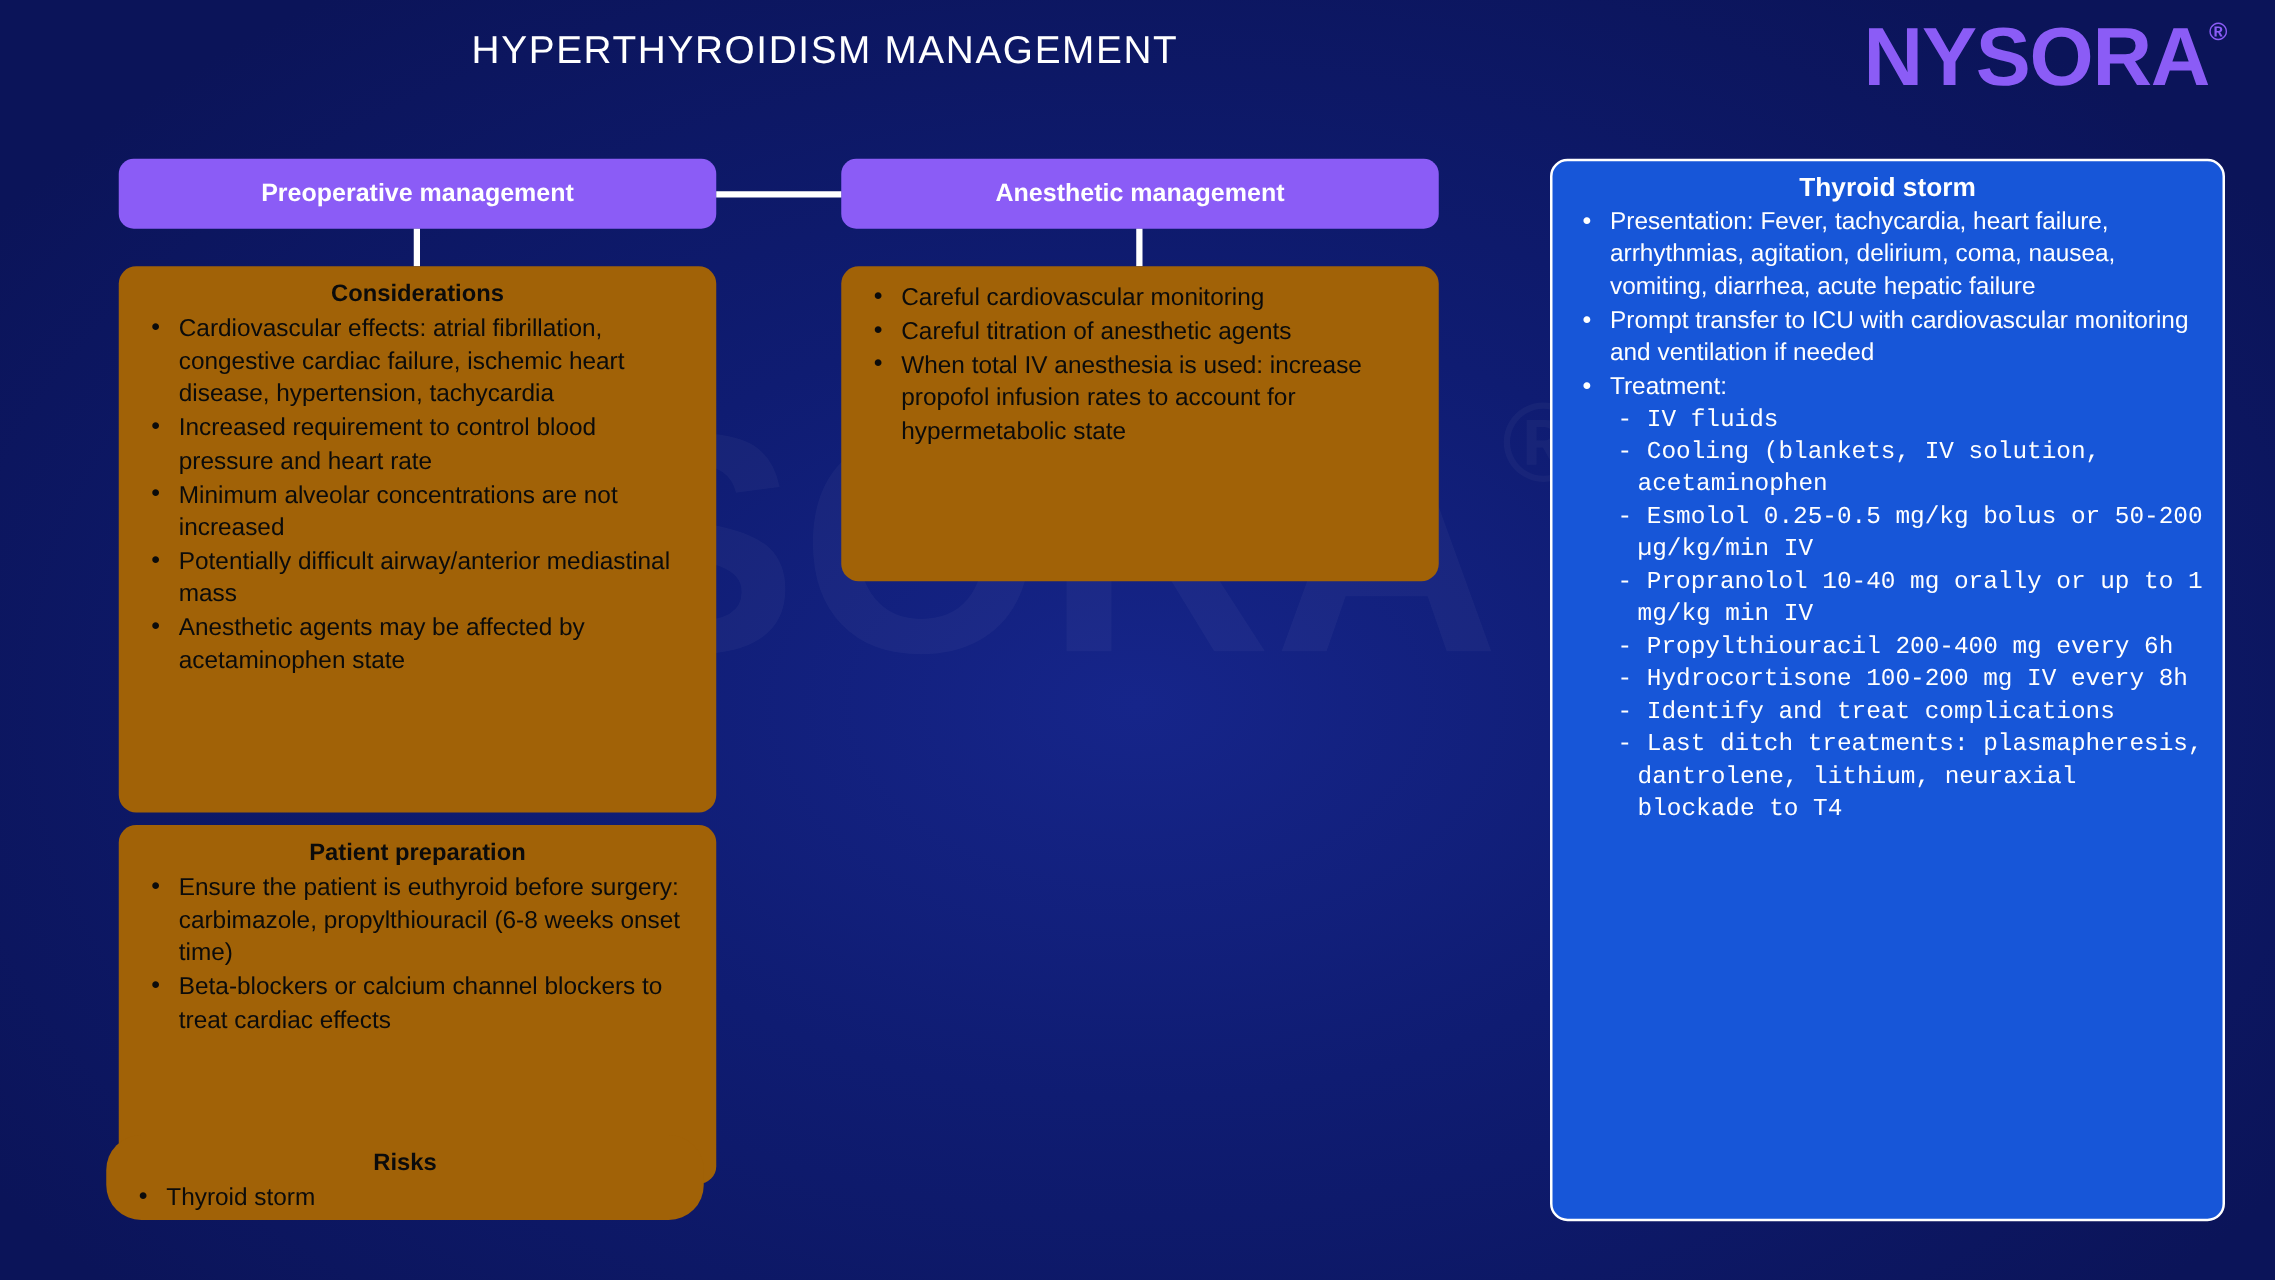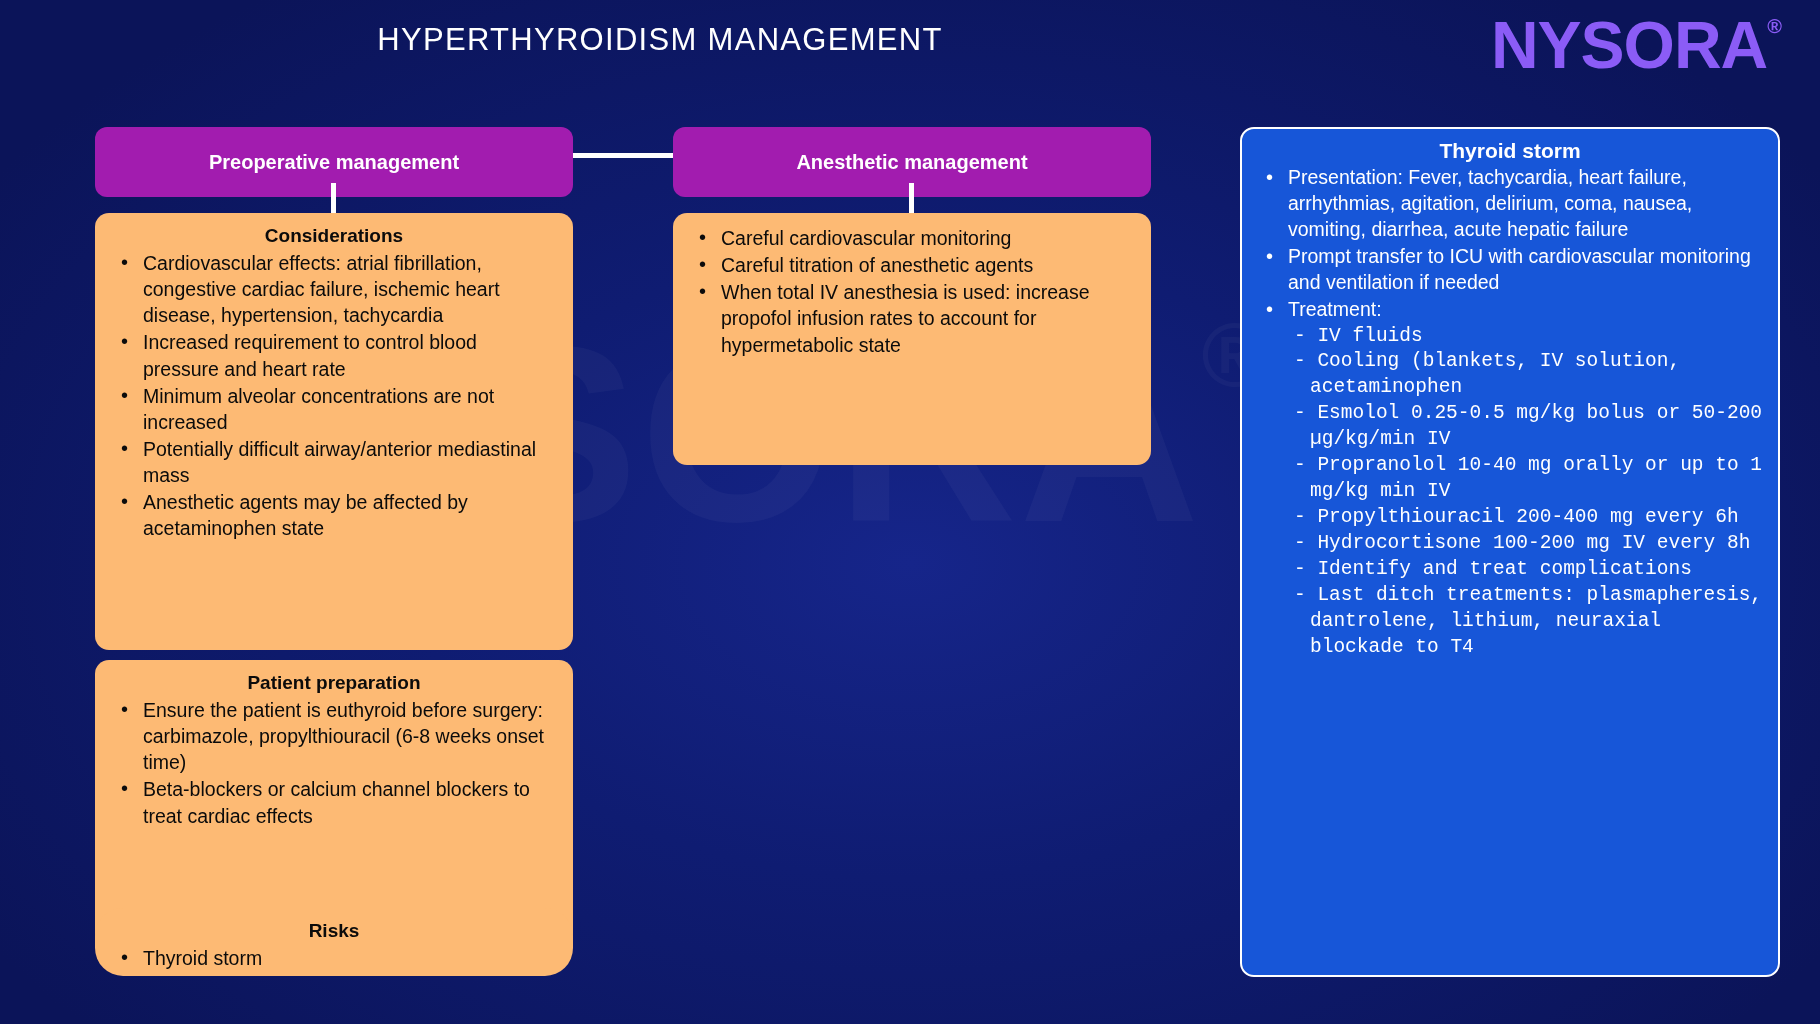--- a/index.html
+++ b/index.html
@@ -52,22 +52,22 @@
     font-size: 20px;
     vertical-align: top;
     position: relative;
     top: 4px;
     letter-spacing: 0;
   }
 
   
   .pill {
     position: absolute;
-    height: 70px;
-    background: #a21caf;
+    height: 56px;
+    background: #8b5cf6;
     border-radius: 12px;
     color: #ffffff;
     font-size: 20px;
     font-weight: bold;
     display: flex;
     align-items: center;
     justify-content: center;
     text-align: center;
   }
   #pill-preop { left: 95px; top: 127px; width: 478px; }
@@ -83,28 +83,28 @@
     position: absolute;
     width: 5px; height: 30px;
     background: #ffffff;
   }
   #conn-v-preop { left: 331px; top: 183px; }
   #conn-v-anes  { left: 909px; top: 183px; }
 
   
   .card {
     position: absolute;
-    background: #fdba74;
+    background: #a16207;
     border-radius: 14px;
     color: #0b0b0b;
     padding: 12px 16px 14px 16px;
   }
   #card-considerations { left: 95px; top: 213px;  width: 478px; height: 437px; }
   #card-patientprep    { left: 95px; top: 660px;  width: 478px; height: 287px; }
-  #card-risks          { left: 95px; top: 908px;  width: 478px; height: 68px; border-radius: 28px; }
+  #card-risks          { left: 85px; top: 908px;  width: 478px; height: 68px; border-radius: 28px; }
   #card-anesthetic     { left: 673px; top: 213px; width: 478px; height: 252px; }
 
   .card-title {
     text-align: center;
     font-size: 19px;
     font-weight: bold;
     margin-bottom: 3px;
   }
 
   ul.bullets { list-style: none; }

